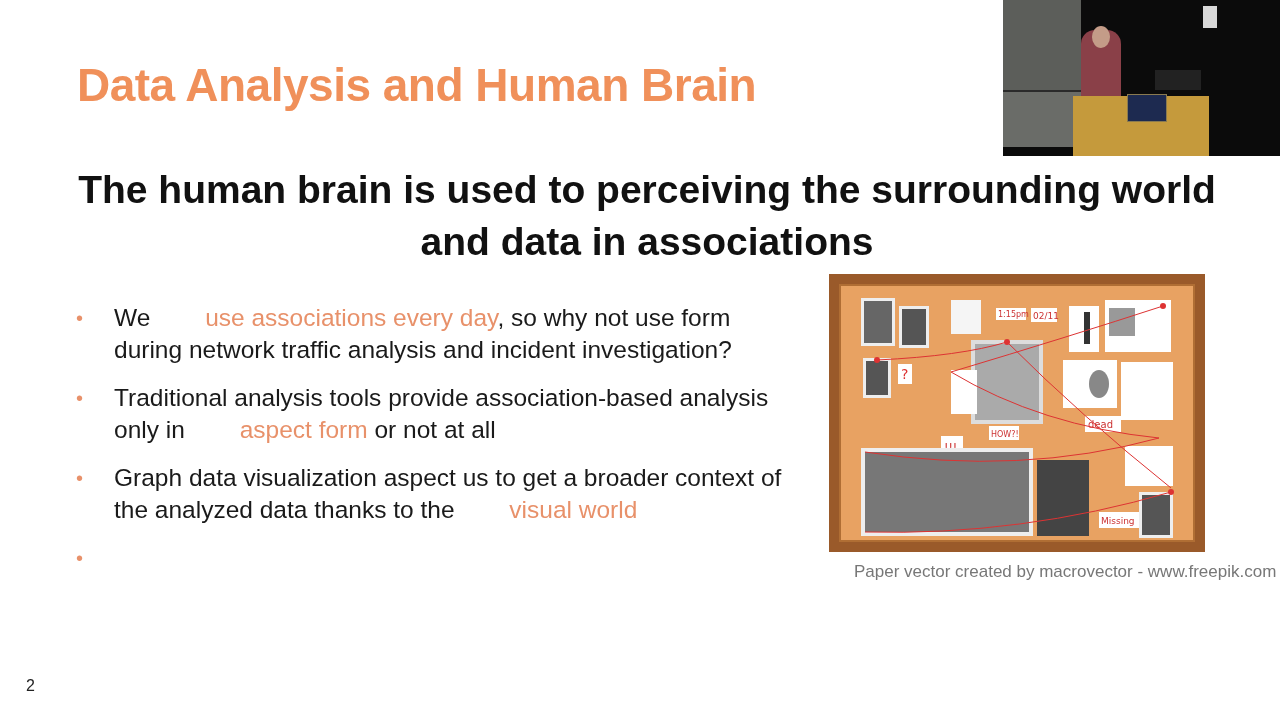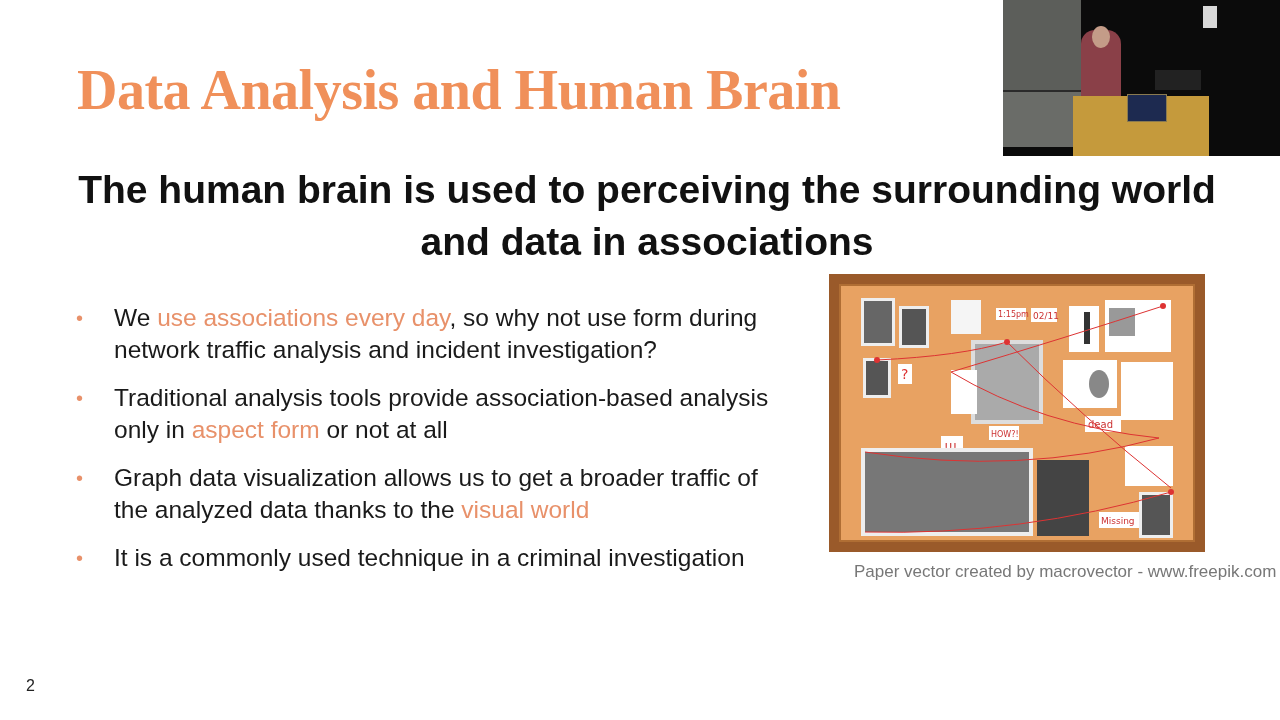--- a/index.html
+++ b/index.html
@@ -1,22 +1,22 @@
 <!DOCTYPE html>
 <html><head>
 <meta charset="utf-8">
 <style>
   html, body { margin:0; padding:0; }
   body { width:1280px; height:720px; background:#ffffff; position:relative; overflow:hidden; font-family:"Liberation Sans", sans-serif; }
-  .title { position:absolute; left:77px; top:58px; font-family:Liberation Serif, serif; font-weight:bold; font-size:56px; color:#f0905a; letter-spacing:-0.5px; white-space:nowrap; }
+  .title { position:absolute; left:77px; top:58px; font-family:Liberation Sans, sans-serif; font-weight:bold; font-size:46px; color:#f0905a; letter-spacing:-0.5px; white-space:nowrap; }
   .subtitle { position:absolute; left:77px; top:164px; width:1140px; font-family:"Liberation Sans", sans-serif; font-weight:bold; font-size:39px; line-height:52px; color:#111;text-align:center; }
   .bullets { position:absolute; left:76px; top:302px; width:720px; margin:0; padding:0; list-style:none; }
   .bullets li { position:relative; padding-left:38px; font-size:24.5px; line-height:32px; color:#1a1a1a; margin-bottom:16px; }
   .bullets li .dot { position:absolute; left:0; top:0; color:#e8916a; font-size:20px; }
-  .hl { color:#e8916a; }
+  .hl { color:#e8916a;margin-left:48px; }
   .video { position:absolute; left:1003px; top:0; width:277px; height:156px; background:#0b0b0b; overflow:hidden; }
   .video .wall { position:absolute; left:0; top:0; width:78px; height:145px; background:#5c5e5a; }
   .video .wall2 { position:absolute; left:0; top:90px; width:78px; height:55px; background:#6a6c68; border-top:2px solid #2a2a2a; }
   .video .person { position:absolute; left:78px; top:30px; width:40px; height:70px; background:#8a4048; border-radius:14px 14px 4px 4px; }
   .video .head { position:absolute; left:89px; top:26px; width:18px; height:22px; background:#c49c88; border-radius:50%; }
   .video .podium { position:absolute; left:70px; top:96px; width:136px; height:60px; background:#c59a3c; }
   .video .plaque { position:absolute; left:124px; top:94px; width:38px; height:26px; background:#1d2a50; border:1px solid #8a7a50; }
   .video .sign { position:absolute; left:200px; top:6px; width:14px; height:22px; background:#d8d8d8; }
   .video .monitor { position:absolute; left:152px; top:70px; width:46px; height:20px; background:#222; }
   .board { position:absolute; left:829px; top:274px; width:376px; height:278px; background:#9a5a2a; box-sizing:border-box; padding:10px; }
@@ -35,25 +35,24 @@
     <li>
       <span class="dot">•</span>
       <span>We </span><span class="hl">use associations every day</span><span>, so why not use form during network traffic analysis and incident investigation?</span>
     </li>
     <li>
       <span class="dot">•</span>
       <span>Traditional analysis tools provide association-based analysis only in </span><span class="hl">aspect form</span><span> or not at all</span>
     </li>
     <li>
       <span class="dot">•</span>
-      <span>Graph data visualization allows us to get a broader traffic of the analyzed data thanks to the </span><span class="hl">visual world</span><span></span>
+      <span>Graph data visualization aspect us to get a broader context of the analyzed data thanks to the </span><span class="hl">visual world</span><span></span>
     </li>
     <li>
       <span class="dot">•</span>
-      <span>It is a commonly used technique in a criminal investigation</span>
     </li>
   </ul>
 
   <div class="board">
     <div class="cork">
       <svg width="352" height="254" viewBox="0 0 352 254">
 
         <rect x="20" y="12" width="34" height="48" fill="#eee"></rect>
           <rect x="23" y="15" width="28" height="42" fill="#666"></rect>
         <rect x="58" y="20" width="30" height="42" fill="#eee"></rect>

